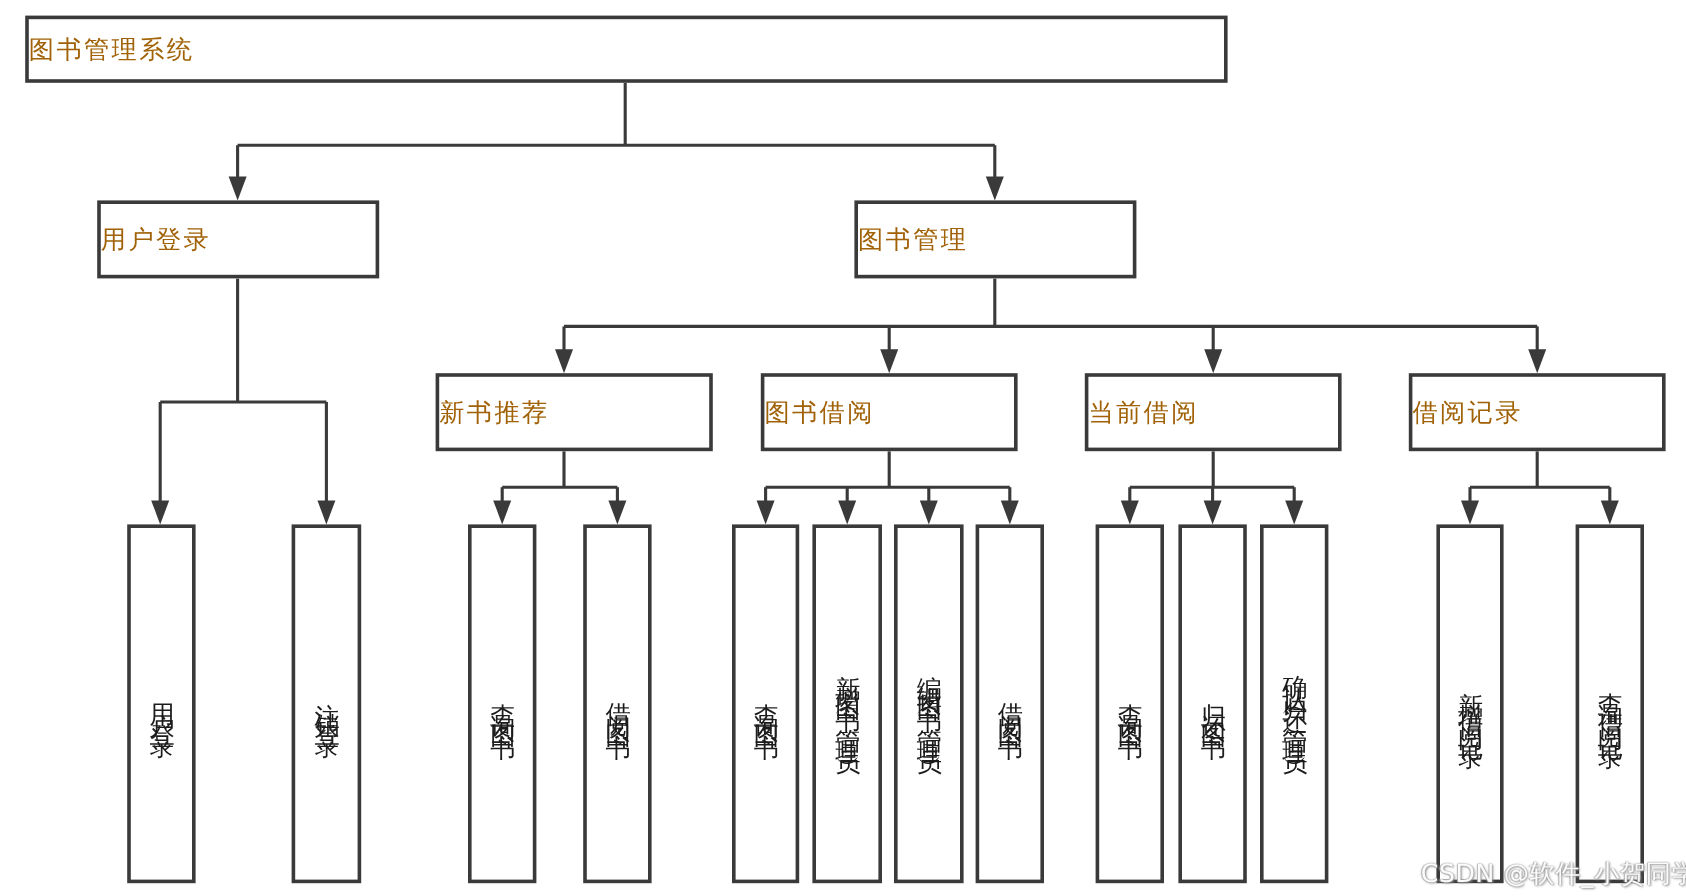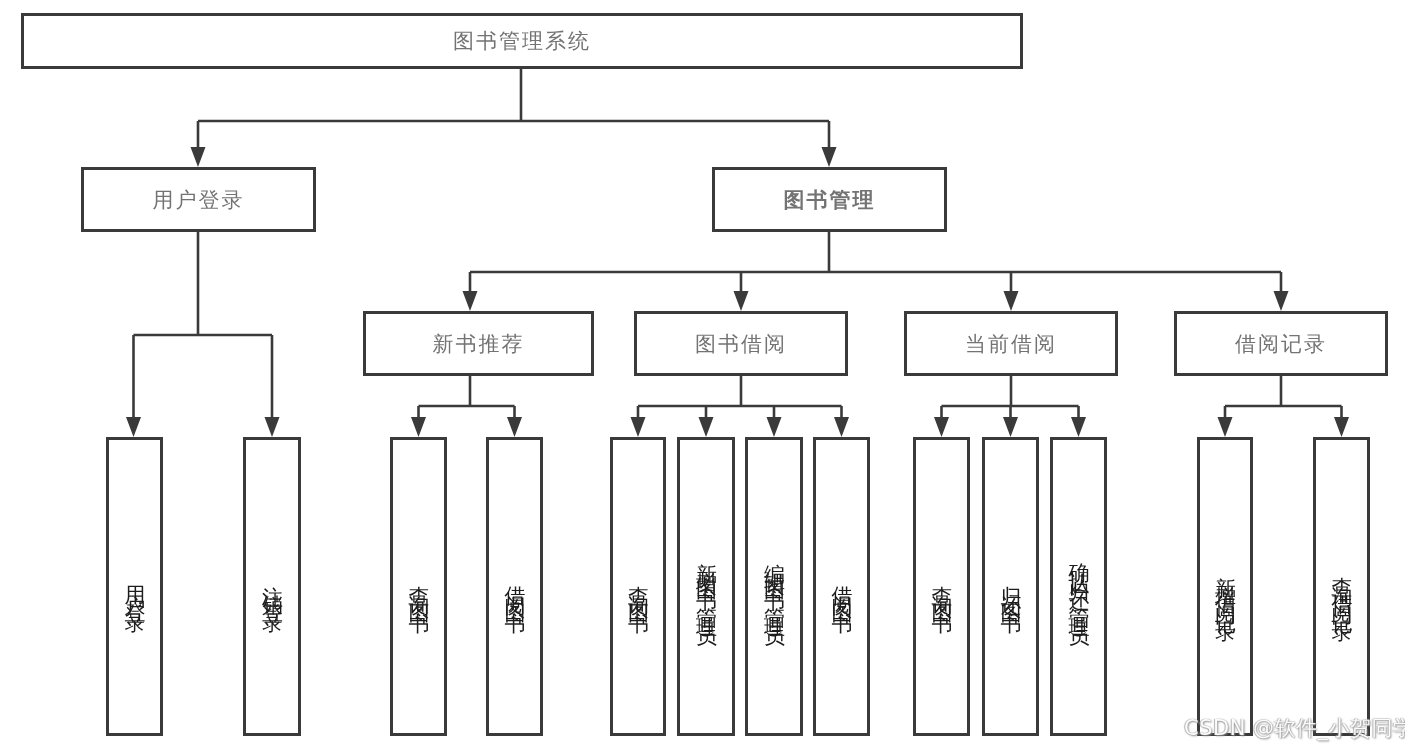--- a/index.html
+++ b/index.html
@@ -7,22 +7,22 @@
     position:relative;
     width:1405px;height:747px;
     background:#ffffff;
     font-family:"DejaVu Sans","Liberation Sans",sans-serif;
     overflow:hidden;
   }
   .connectors{position:absolute;left:0;top:0;width:1405px;height:747px;}
   .hbox{
     position:absolute;box-sizing:border-box;
     border:3px solid #3a3a3a;background:#ffffff;
-    display:flex;align-items:center;justify-content:center;
-    font-size:21px;letter-spacing:2px;color:#737373;
+    display:flex;align-items:center;
+    font-size:21px;letter-spacing:2px;color:#a16207;
     white-space:nowrap;
   }
   .vbox{
     position:absolute;box-sizing:border-box;
     border:3px solid #3a3a3a;background:#ffffff;
     display:flex;align-items:center;justify-content:center;
     top:437px;height:299px;
   }
   .vtext{
     writing-mode:vertical-rl;text-orientation:mixed;
@@ -111,21 +111,21 @@
     </g>
   </svg>
 
   <div class="hbox" style="left:21px;top:13px;width:1002px;height:56px;">
     <span>图书管理系统</span>
   </div>
 
   <div class="hbox" style="left:81px;top:167px;width:235px;height:65px;">
     <span>用户登录</span>
   </div>
-  <div class="hbox" style="left:712px;top:167px;width:235px;height:65px;font-weight:bold;">
+  <div class="hbox" style="left:712px;top:167px;width:235px;height:65px;">
     <span>图书管理</span>
   </div>
 
   <div class="hbox" style="left:363px;top:311px;width:231px;height:65px;">
     <span>新书推荐</span>
   </div>
   <div class="hbox" style="left:634px;top:311px;width:214px;height:65px;">
     <span>图书借阅</span>
   </div>
   <div class="hbox" style="left:904px;top:311px;width:214px;height:65px;">

